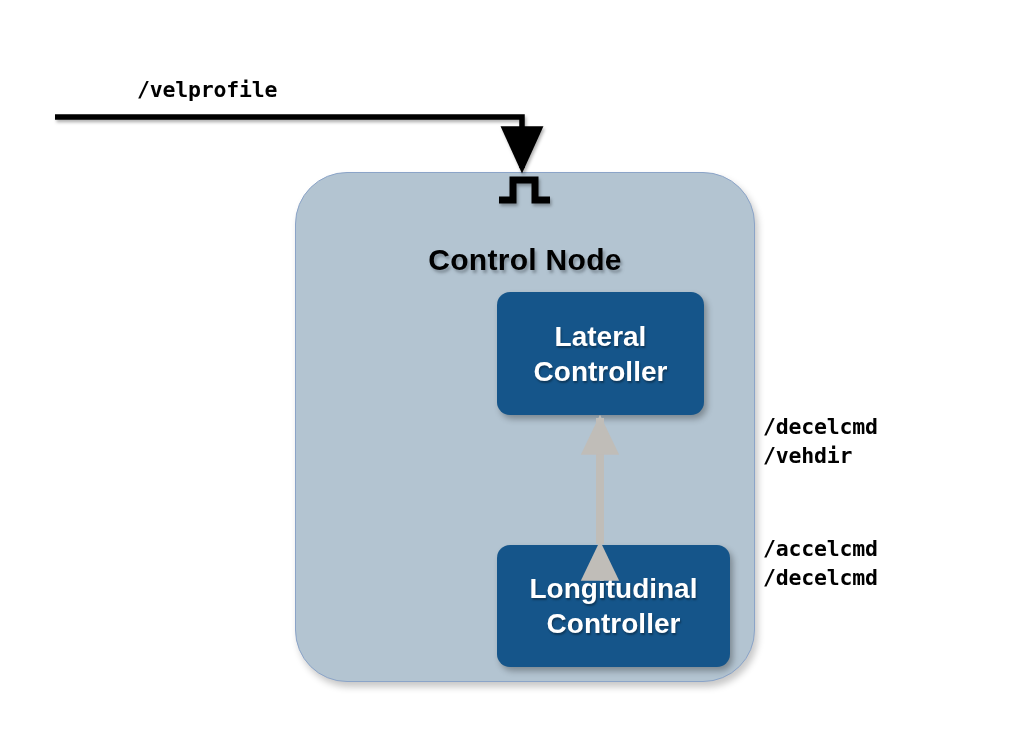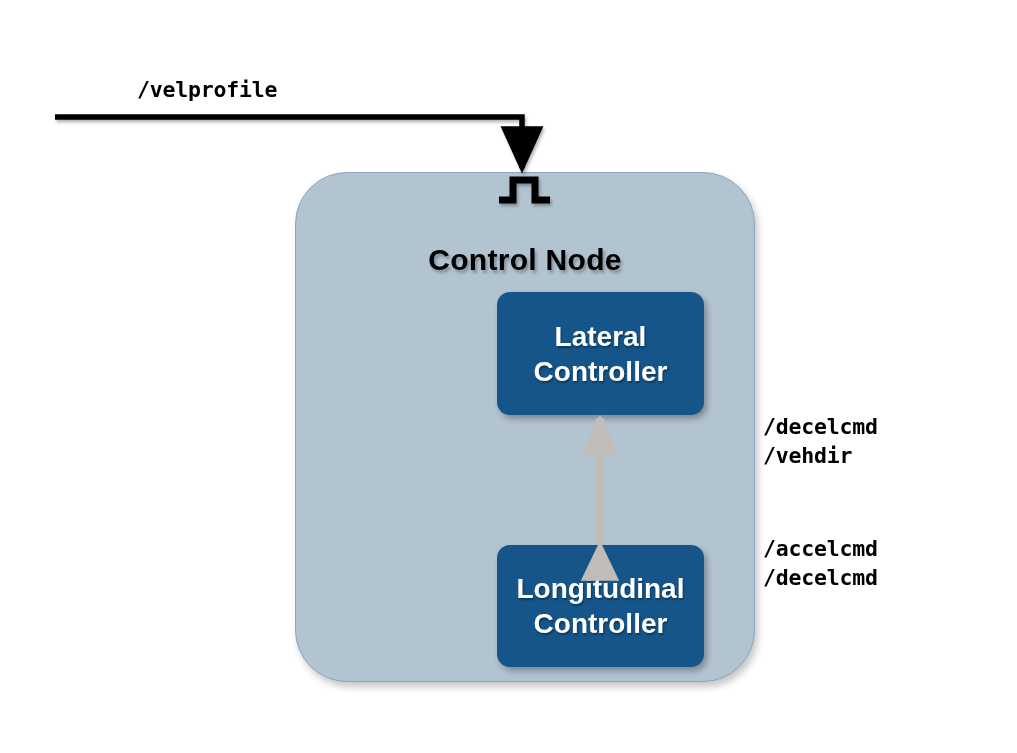--- a/index.html
+++ b/index.html
@@ -78,21 +78,21 @@
   }
   .block-path {
     left: 309px;
     top: 418px;
     width: 172px;
     height: 122px;
   }
   .block-longitudinal {
     left: 497px;
     top: 545px;
-    width: 207px;
+    width: 233px;
     height: 122px;
   }
 
   
   .topic-label {
     position: absolute;
     font-family: "DejaVu Sans Mono", "Liberation Mono", monospace;
     font-size: 21.5px;
     font-weight: bold;
     color: #000000;

